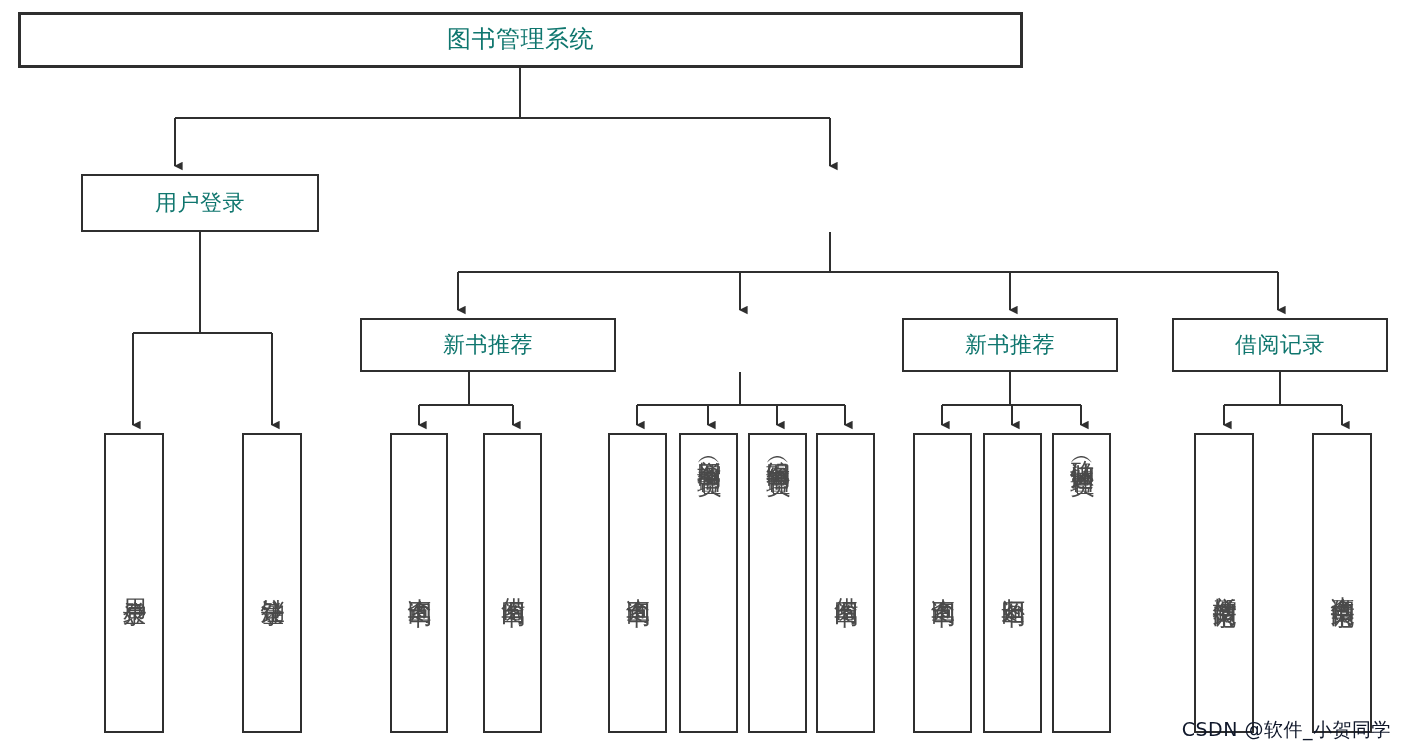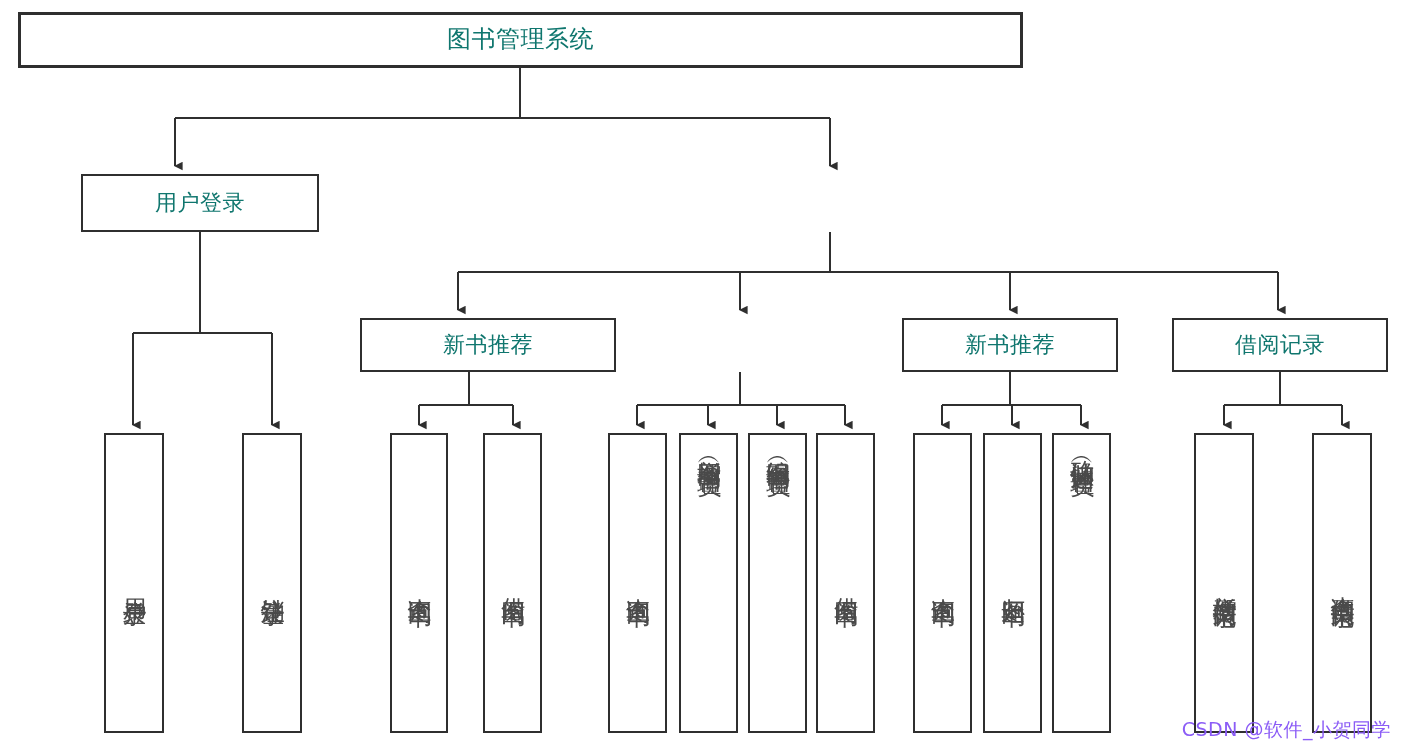--- a/index.html
+++ b/index.html
@@ -64,21 +64,21 @@
     line-height: 1.15;
     letter-spacing: 2px;
     color: #4a4a4a;
     white-space: nowrap;
   }
   .watermark {
     position: absolute;
     right: 14px;
     bottom: 4px;
     font-size: 19px;
-    color: #8b5cf6;
+    color: #0f172a;
     white-space: nowrap;
     letter-spacing: 0.5px;
   }
 </style>
 </head>
 <body>
 
 <div id="canvas">
 
   <svg class="wires" viewBox="0 0 1405 747" xmlns="http://www.w3.org/2000/svg">

